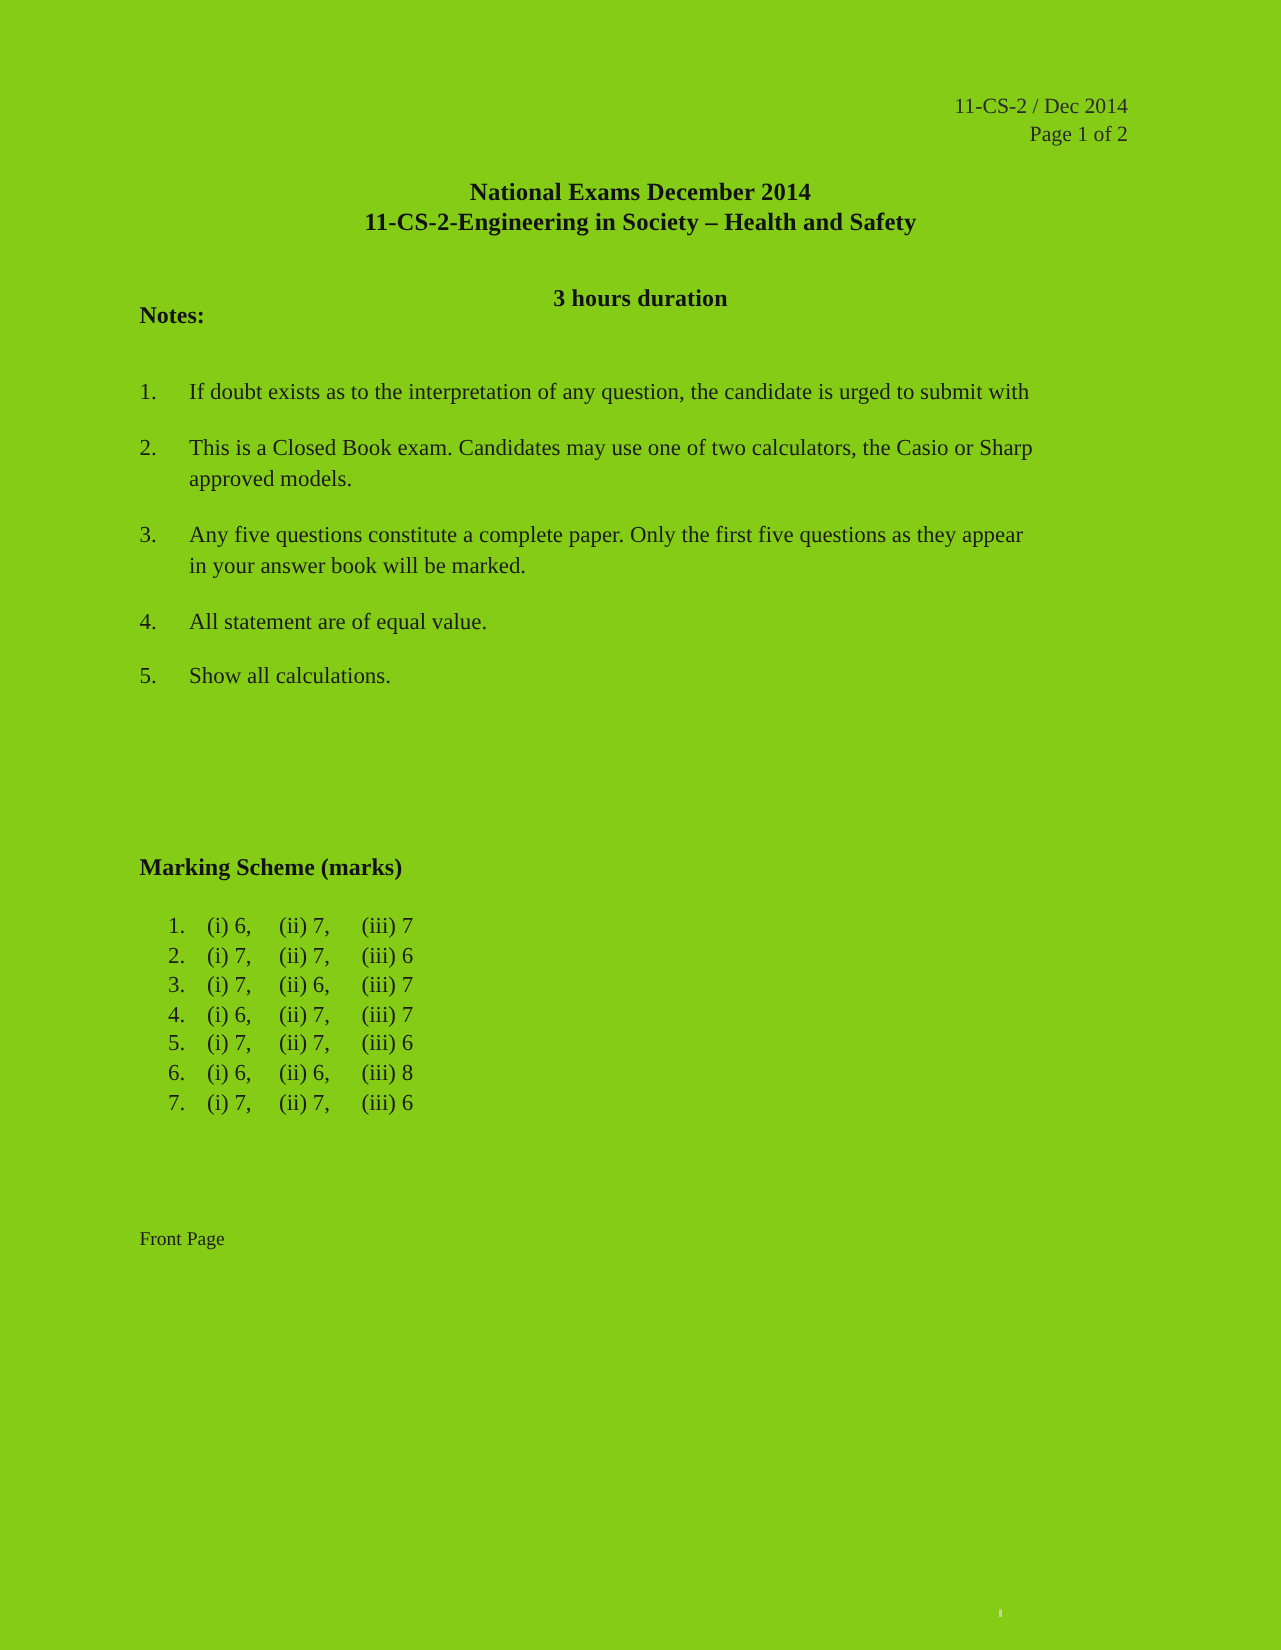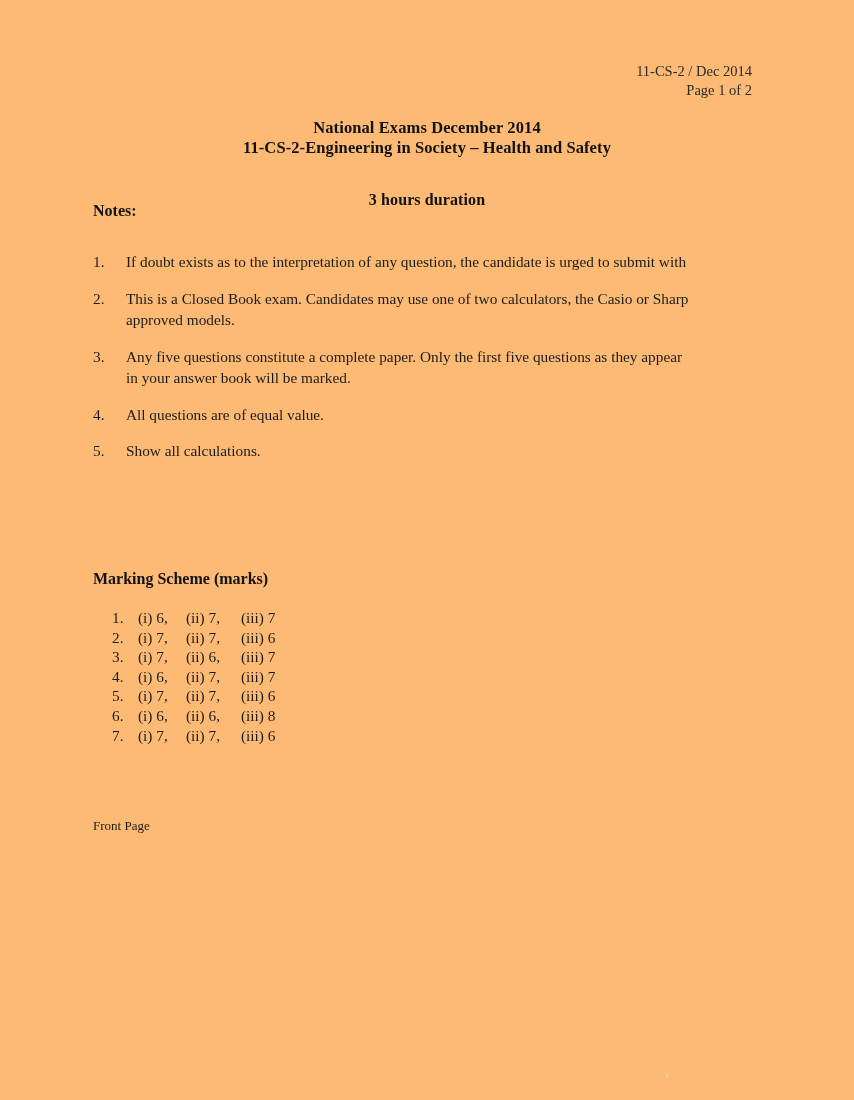--- a/index.html
+++ b/index.html
@@ -11,21 +11,21 @@
     width: 854px;
     height: 1100px;
     position: relative;
     font-family: "Liberation Serif", "DejaVu Serif", serif;
     color: #1b1b1b;
     -webkit-font-smoothing: antialiased;
   }
   .page {
     position: absolute;
     inset: 0;
-    background: #fdba74;
+    background: #84cc16;
     overflow: hidden;
   }
 
   
   .doc-header {
     position: absolute;
     top: 62px;
     right: 102px;
     text-align: right;
     font-size: 14.5px;
@@ -157,21 +157,21 @@
       <span class="note-text">This is a Closed Book exam.  Candidates may use one of two calculators, the Casio or Sharp</span>
       <span class="note-text-second">approved models.</span>
     </div>
     <div class="note-item">
       <span class="note-num">3.</span>
       <span class="note-text">Any five questions constitute a complete paper.  Only the first five questions as they appear</span>
       <span class="note-text-second">in your answer book will be marked.</span>
     </div>
     <div class="note-item">
       <span class="note-num">4.</span>
-      <span class="note-text">All questions are of equal value.</span>
+      <span class="note-text">All statement are of equal value.</span>
     </div>
     <div class="note-item">
       <span class="note-num">5.</span>
       <span class="note-text-second">Show all calculations.</span>
     </div>
   </div>
 
   <div class="marking-heading">Marking Scheme (marks)</div>
 
   <table class="marking-table">

